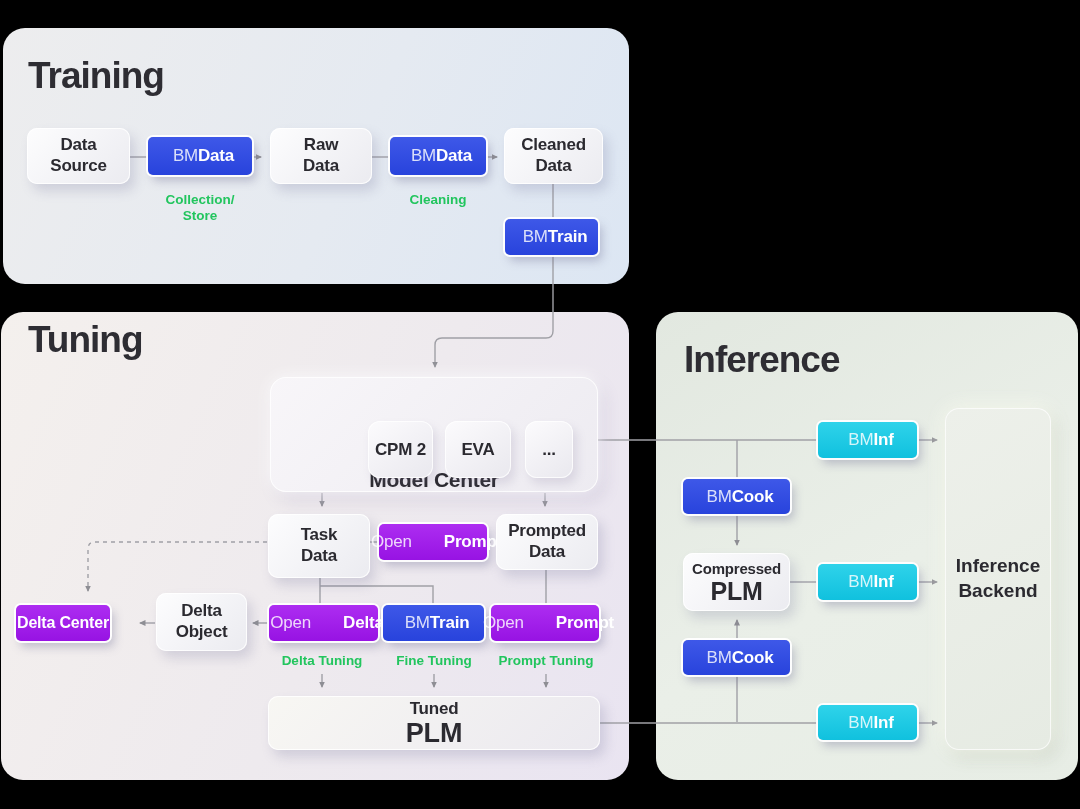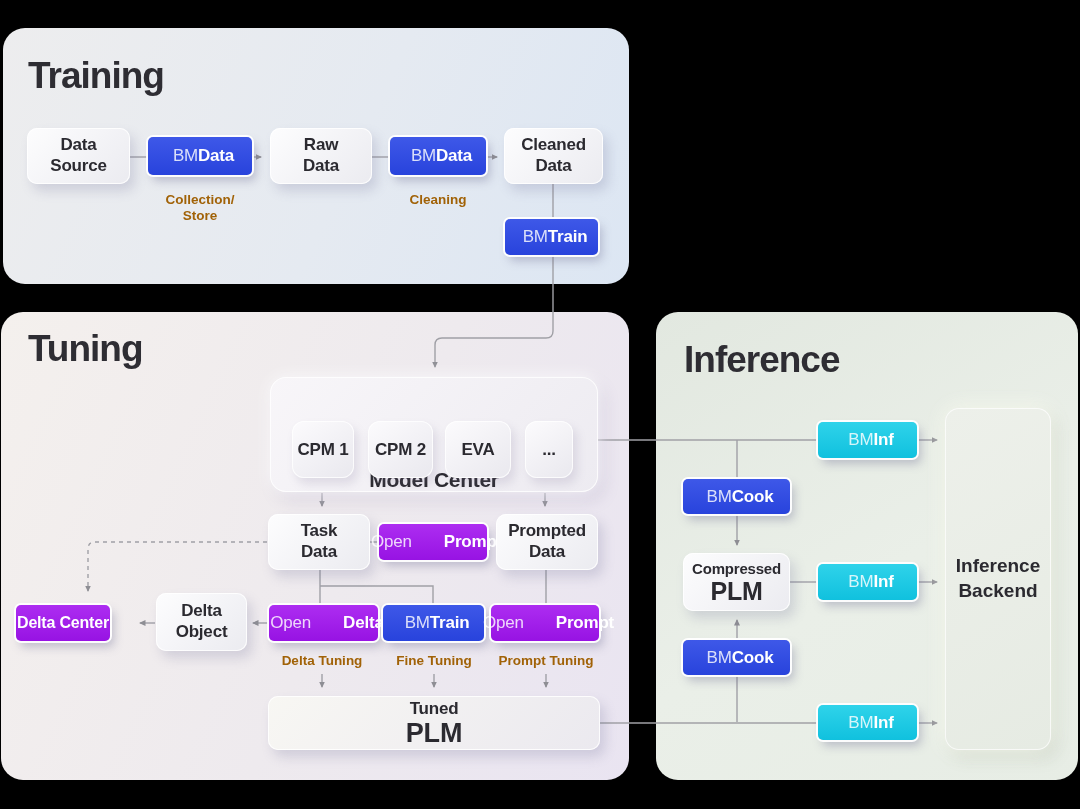--- a/index.html
+++ b/index.html
@@ -19,21 +19,21 @@
   .box{background:linear-gradient(135deg,#fdfdfe 0%,#ebebf0 100%);border-radius:10px;
     box-shadow:inset 0 0 0 1px rgba(255,255,255,.85),5px 7px 12px rgba(105,105,145,.22);
     color:#2b2a30;font-weight:bold;font-size:17px;line-height:1.22;letter-spacing:-.2px;}
   .btn{border-radius:5px;color:#fff;font-size:17px;letter-spacing:-.2px;flex-direction:row;
     box-shadow:0 0 0 2px rgba(255,255,255,.95),4px 6px 10px rgba(100,100,140,.35);}
   .btn .pre{font-weight:normal;opacity:.82;margin-left:7px;}
   .btn b{font-weight:bold;}
   .blue{background:linear-gradient(180deg,#3e58e8 0%,#2843dc 100%);}
   .purple{background:linear-gradient(180deg,#ad2df1 0%,#9713e3 100%);gap:32px;}
   .cyan{background:linear-gradient(180deg,#2fd3ea 0%,#10c1de 100%);}
-  .lbl{position:absolute;color:#a16207;font-weight:bold;font-size:13.5px;line-height:1.2;
+  .lbl{position:absolute;color:#22c55e;font-weight:bold;font-size:13.5px;line-height:1.2;
     text-align:center;z-index:2;}
   #model-center{background:linear-gradient(135deg,#f8f6f9 0%,#edebf1 100%);border-radius:16px;
     box-shadow:inset 0 0 0 1px rgba(255,255,255,.8),0 0 16px rgba(255,255,255,.85),6px 8px 16px rgba(125,110,160,.2);
     justify-content:flex-end;padding-top:11px;}
   #model-center .mc-title{font-size:21px;font-weight:bold;color:#2b2a30;letter-spacing:-.3px;}
   .chip{background:linear-gradient(145deg,#fcfbfd 0%,#e9e8ee 100%);border-radius:12px;
     box-shadow:inset 0 0 0 1px rgba(255,255,255,.8),4px 6px 10px rgba(120,110,150,.18);
     font-weight:bold;color:#2b2a30;font-size:17px;letter-spacing:-.2px;}
   #tuned-plm{background:linear-gradient(135deg,#f8f7f3 0%,#ebe9ef 100%);}
   #tuned-plm .t1{font-size:17px;} #tuned-plm .t2{font-size:27px;line-height:1;}
@@ -46,21 +46,21 @@
 </head>
 <body>
 
 <div class="canvas">
 
   <div class="panel" id="panel-training"></div>
   <div class="panel" id="panel-tuning"></div>
   <div class="panel" id="panel-inference"></div>
 
   <div class="panel-title" style="left:28px;top:57px">Training</div>
-  <div class="panel-title" style="left:28px;top:330px">Tuning</div>
+  <div class="panel-title" style="left:28px;top:321px">Tuning</div>
   <div class="panel-title" style="left:684px;top:341px">Inference</div>
 
   <svg class="wires" width="1080" height="809">
     <defs>
       <marker id="ah" markerWidth="8" markerHeight="8" refX="5.5" refY="3" orient="auto" markerUnits="userSpaceOnUse">
           <path d="M0,0 L6.5,3 L0,6 z" fill="#8e8e94"></path>
         </marker>
     </defs>
     <g stroke="#a0a0a6" stroke-width="1.4" fill="none">
 
@@ -131,26 +131,25 @@
   </div>
   <div class="lbl" style="left:390px;top:192px;width:96px">Cleaning</div>
   <div class="node btn blue" style="left:505px;top:219px;width:93px;height:36px">
     <span class="pre">BM</span>
       <b>Train</b>
   </div>
 
   <div class="node" id="model-center" style="left:270px;top:377px;width:328px;height:115px">
     <span class="mc-title">Model Center</span>
   </div>
-  <div class="node chip" style="left:292px;top:421px;width:62px;height:57px">CPM 1</div>
   <div class="node chip" style="left:368px;top:421px;width:65px;height:57px">CPM 2</div>
   <div class="node chip" style="left:445px;top:421px;width:66px;height:57px">EVA</div>
   <div class="node chip" style="left:525px;top:421px;width:48px;height:57px">...</div>
 
-  <div class="node box" style="left:268px;top:514px;width:102px;height:56px">
+  <div class="node box" style="left:268px;top:514px;width:102px;height:64px">
     <span>Task</span>
     <span>Data</span>
   </div>
   <div class="node btn purple" style="left:379px;top:524px;width:108px;height:36px">
     <span class="pre">Open</span>
       <b>Prompt</b>
   </div>
   <div class="node box" style="left:496px;top:514px;width:102px;height:56px">
     <span>Prompted</span>
     <span>Data</span>

